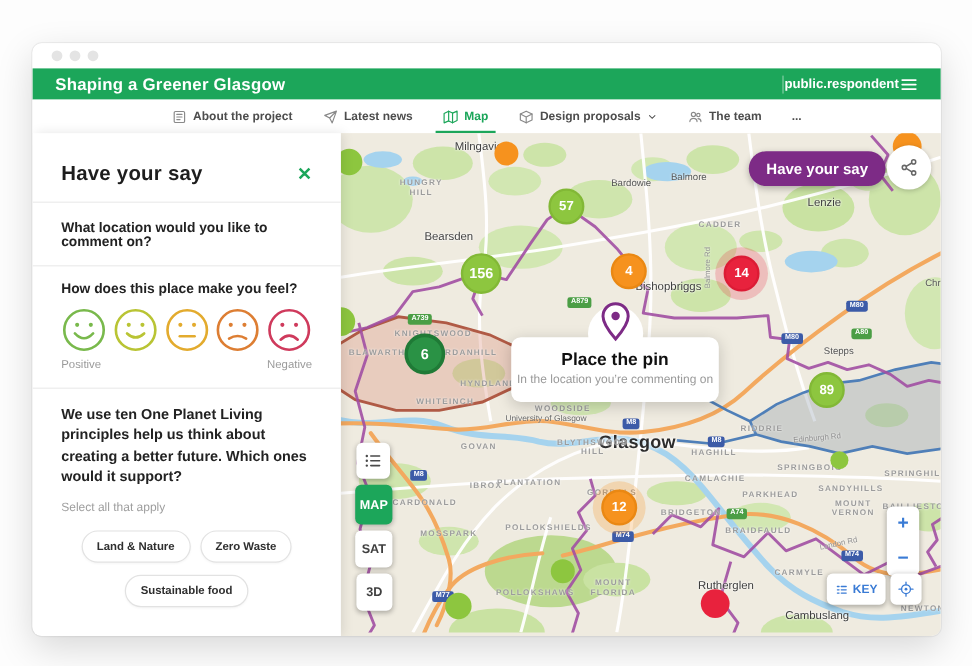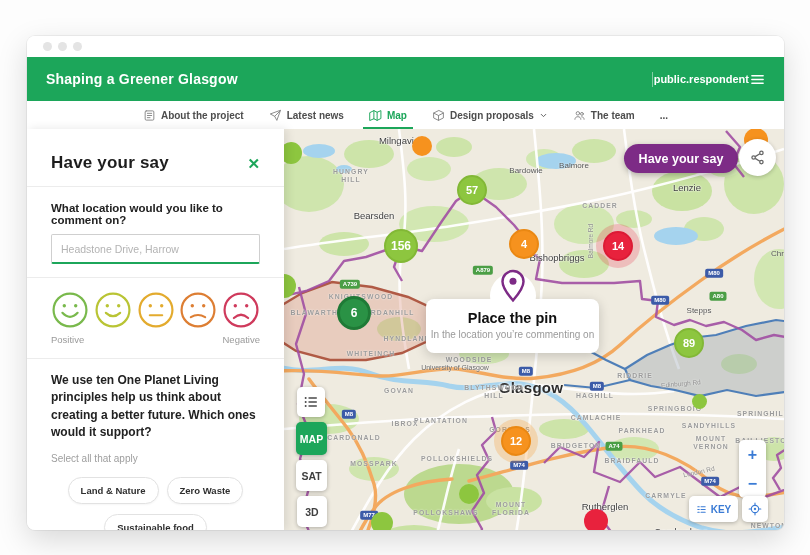--- a/index.html
+++ b/index.html
@@ -14,21 +14,21 @@
     background:#fdfdfd;font-family:"Liberation Sans",sans-serif;
   }
   .window{
     position:absolute;left:27px;top:36px;width:757px;height:494px;
     background:#fff;border-radius:8px;overflow:hidden;
     box-shadow:0 10px 30px rgba(0,0,0,.15),0 0 0 1px rgba(0,0,0,.05);
     display:flex;flex-direction:column;
   }
   .chrome{height:21px;background:#fff;display:flex;align-items:center;gap:6px;padding:0 16px;flex:0 0 auto}
   .dot{width:9px;height:9px;border-radius:50%;background:#e4e4e4}
-  .appbar{height:44px;background:var(--green);display:flex;align-items:center;padding:0 19px;color:#fff;flex:0 0 auto}
+  .appbar{height:26px;background:var(--green);display:flex;align-items:center;padding:0 19px;color:#fff;flex:0 0 auto}
   .appbar .title{font-size:14px;font-weight:bold;letter-spacing:.2px}
   .appbar .right{margin-left:auto;display:flex;align-items:center;gap:1px}
   .appbar .sep{width:1px;height:15px;background:rgba(255,255,255,.45)}
   .appbar .account{font-size:11px;font-weight:bold}
   .burger svg{width:15px;height:15px;display:block}
   .navbar{height:28px;background:#fff;display:flex;align-items:flex-end;justify-content:center;gap:25px;flex:0 0 auto}
   .nav-item{display:flex;align-items:center;gap:5px;font-size:10px;font-weight:bold;color:#4d4d4d;height:100%;position:relative;cursor:pointer}
   .nav-item .nav-ic svg{width:13px;height:13px;display:block;color:#8a8a8a}
   .nav-item.active{color:var(--green)}
   .nav-item.active .nav-ic svg{color:var(--green)}
@@ -211,23 +211,23 @@
 
   <div class="content">
     <div class="panel">
       <div class="panel-title-row">
         <span class="panel-title">Have your say</span>
         <span class="close-x">✕</span>
       </div>
       <div class="hr"></div>
 
       <div class="q-label">What location would you like to comment on?</div>
-      <input class="loc" type="text" placeholder="Headstone Drive, Harrow" style="">
       <div class="hr"></div>
 
+      <div class="q-label" style="margin-top:12px">How does this place make you feel?</div>
       <div class="faces">
           <span class="face"><svg viewBox="0 0 40 40" width="38" height="38" fill="none" stroke="#79b94c" stroke-width="2.3" stroke-linecap="round">
               <circle cx="20" cy="20" r="17.3"></circle>
               <circle cx="14" cy="15.5" r="1.8" fill="#79b94c" stroke="none"></circle>
               <circle cx="26" cy="15.5" r="1.8" fill="#79b94c" stroke="none"></circle>
               <path d="M12 23 Q20 31.5 28 23"></path>
             </svg></span>
           <span class="face"><svg viewBox="0 0 40 40" width="38" height="38" fill="none" stroke="#b9c434" stroke-width="2.3" stroke-linecap="round">
               <circle cx="20" cy="20" r="17.3"></circle>
               <circle cx="14" cy="15.5" r="1.8" fill="#b9c434" stroke="none"></circle>

